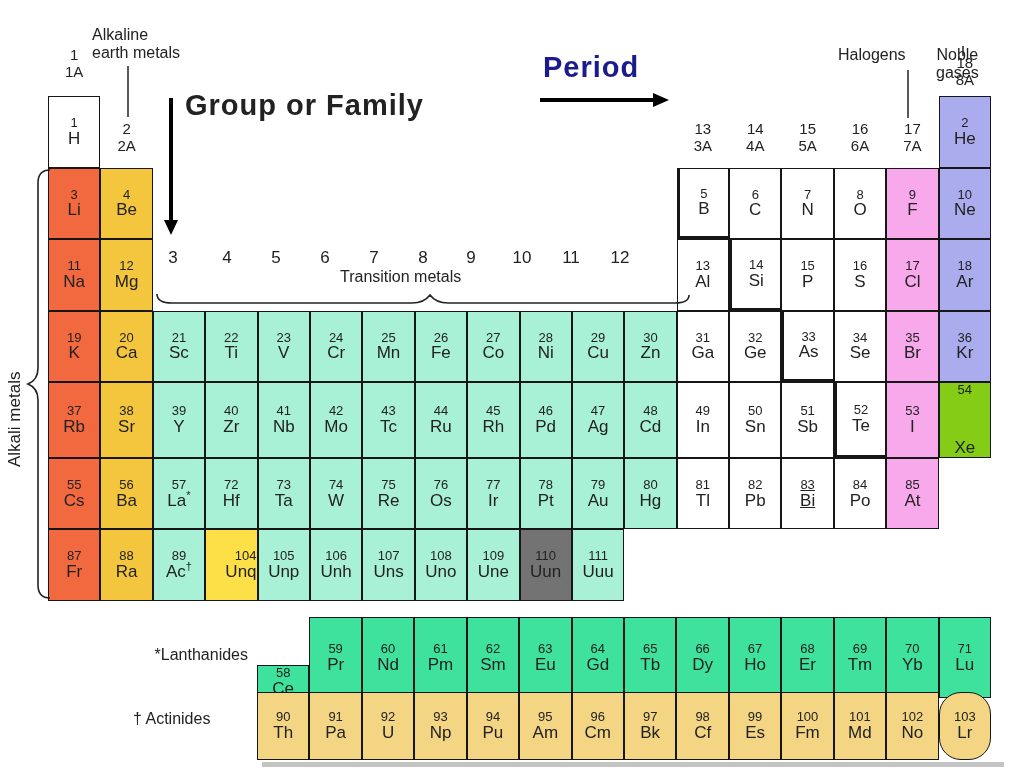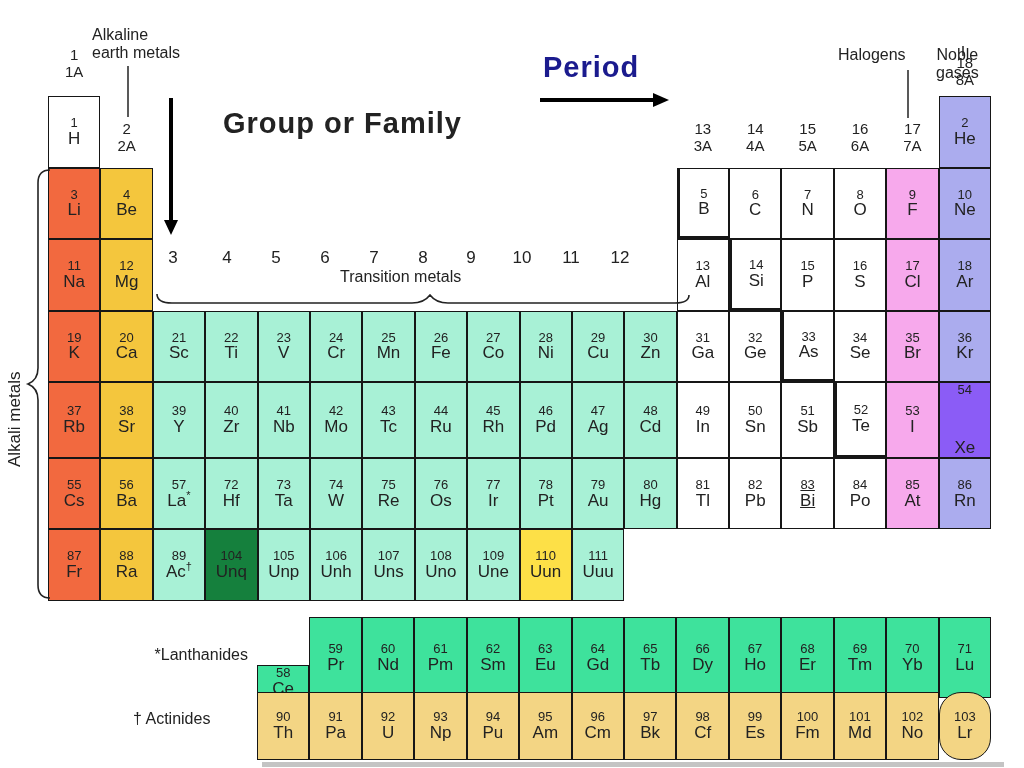--- a/index.html
+++ b/index.html
@@ -236,21 +236,21 @@
         <div class="sym">Sb</div>
       </div>
       <div class="cell stair" style="background: rgb(255, 255, 255); grid-area: 5 / 16;">
         <div class="num">52</div>
         <div class="sym">Te</div>
       </div>
       <div class="cell" style="background: rgb(247, 169, 236); grid-area: 5 / 17;">
         <div class="num">53</div>
         <div class="sym">I</div>
       </div>
-      <div class="cell" style="background: #8b5cf6; grid-area: 5 / 18; gap: 42px;">
+      <div class="cell" style="background: #84cc16; grid-area: 5 / 18; gap: 42px;">
         <div class="num">54</div>
         <div class="sym">Xe</div>
       </div>
       <div class="cell" style="background: rgb(242, 105, 63); grid-area: 6 / 1;">
         <div class="num">55</div>
         <div class="sym">Cs</div>
       </div>
       <div class="cell" style="background: rgb(244, 198, 61); grid-area: 6 / 2;">
         <div class="num">56</div>
         <div class="sym">Ba</div>
@@ -308,37 +308,33 @@
         <div class="sym">Bi</div>
       </div>
       <div class="cell" style="background: rgb(255, 255, 255); grid-area: 6 / 16;">
         <div class="num">84</div>
         <div class="sym">Po</div>
       </div>
       <div class="cell" style="background: rgb(247, 169, 236); grid-area: 6 / 17;">
         <div class="num">85</div>
         <div class="sym">At</div>
       </div>
-      <div class="cell" style="background: rgb(171, 172, 238); grid-area: 6 / 18;">
-        <div class="num">86</div>
-        <div class="sym">Rn</div>
-      </div>
       <div class="cell" style="background: rgb(242, 105, 63); grid-area: 7 / 1;">
         <div class="num">87</div>
         <div class="sym">Fr</div>
       </div>
       <div class="cell" style="background: rgb(244, 198, 61); grid-area: 7 / 2;">
         <div class="num">88</div>
         <div class="sym">Ra</div>
       </div>
       <div class="cell" style="background: rgb(168, 241, 214); grid-area: 7 / 3;">
         <div class="num">89</div>
         <div class="sym">Ac<sup>†</sup></div>
       </div>
-      <div class="cell" style="background: #15803d; grid-area: 7 / 4;">
+      <div class="cell" style="background: #fde047; grid-area: 7 / 4; align-items: flex-end;">
         <div class="num">104</div>
         <div class="sym">Unq</div>
       </div>
       <div class="cell" style="background: rgb(168, 241, 214); grid-area: 7 / 5;">
         <div class="num">105</div>
         <div class="sym">Unp</div>
       </div>
       <div class="cell" style="background: rgb(168, 241, 214); grid-area: 7 / 6;">
         <div class="num">106</div>
         <div class="sym">Unh</div>
@@ -348,21 +344,21 @@
         <div class="sym">Uns</div>
       </div>
       <div class="cell" style="background: rgb(168, 241, 214); grid-area: 7 / 8;">
         <div class="num">108</div>
         <div class="sym">Uno</div>
       </div>
       <div class="cell" style="background: rgb(168, 241, 214); grid-area: 7 / 9;">
         <div class="num">109</div>
         <div class="sym">Une</div>
       </div>
-      <div class="cell" style="background: #fde047; grid-area: 7 / 10;">
+      <div class="cell" style="background: #737373; grid-area: 7 / 10;">
         <div class="num">110</div>
         <div class="sym">Uun</div>
       </div>
       <div class="cell" style="background: rgb(168, 241, 214); grid-area: 7 / 11;">
         <div class="num">111</div>
         <div class="sym">Uuu</div>
       </div>
     </div>
 
   <div id="lanth-row">
@@ -480,21 +476,21 @@
         <div class="num">103</div>
         <div class="sym">Lr</div>
       </div>
     </div>
 
   <div class="lbl" style="left:92px;top:26px;">
     <div>Alkaline</div>
     <div>earth metals</div>
   </div>
 
-  <div class="lbl big" style="left:185px;top:108px;margin-left:38px;">Group or Family</div>
+  <div class="lbl big" style="left:185px;top:90px;">Group or Family</div>
 
   <div class="lbl big" style="left: 543px; top: 52px; color: rgb(27, 27, 142);" id="period-label">Period</div>
 
   <div class="lbl" style="left:838px;top:46px;">Halogens</div>
 
   <div class="lbl" style="left:936px;top:6px;text-align:center;margin-top:40px;">
     <div>Noble</div>
     <div>gases</div>
   </div>
 

